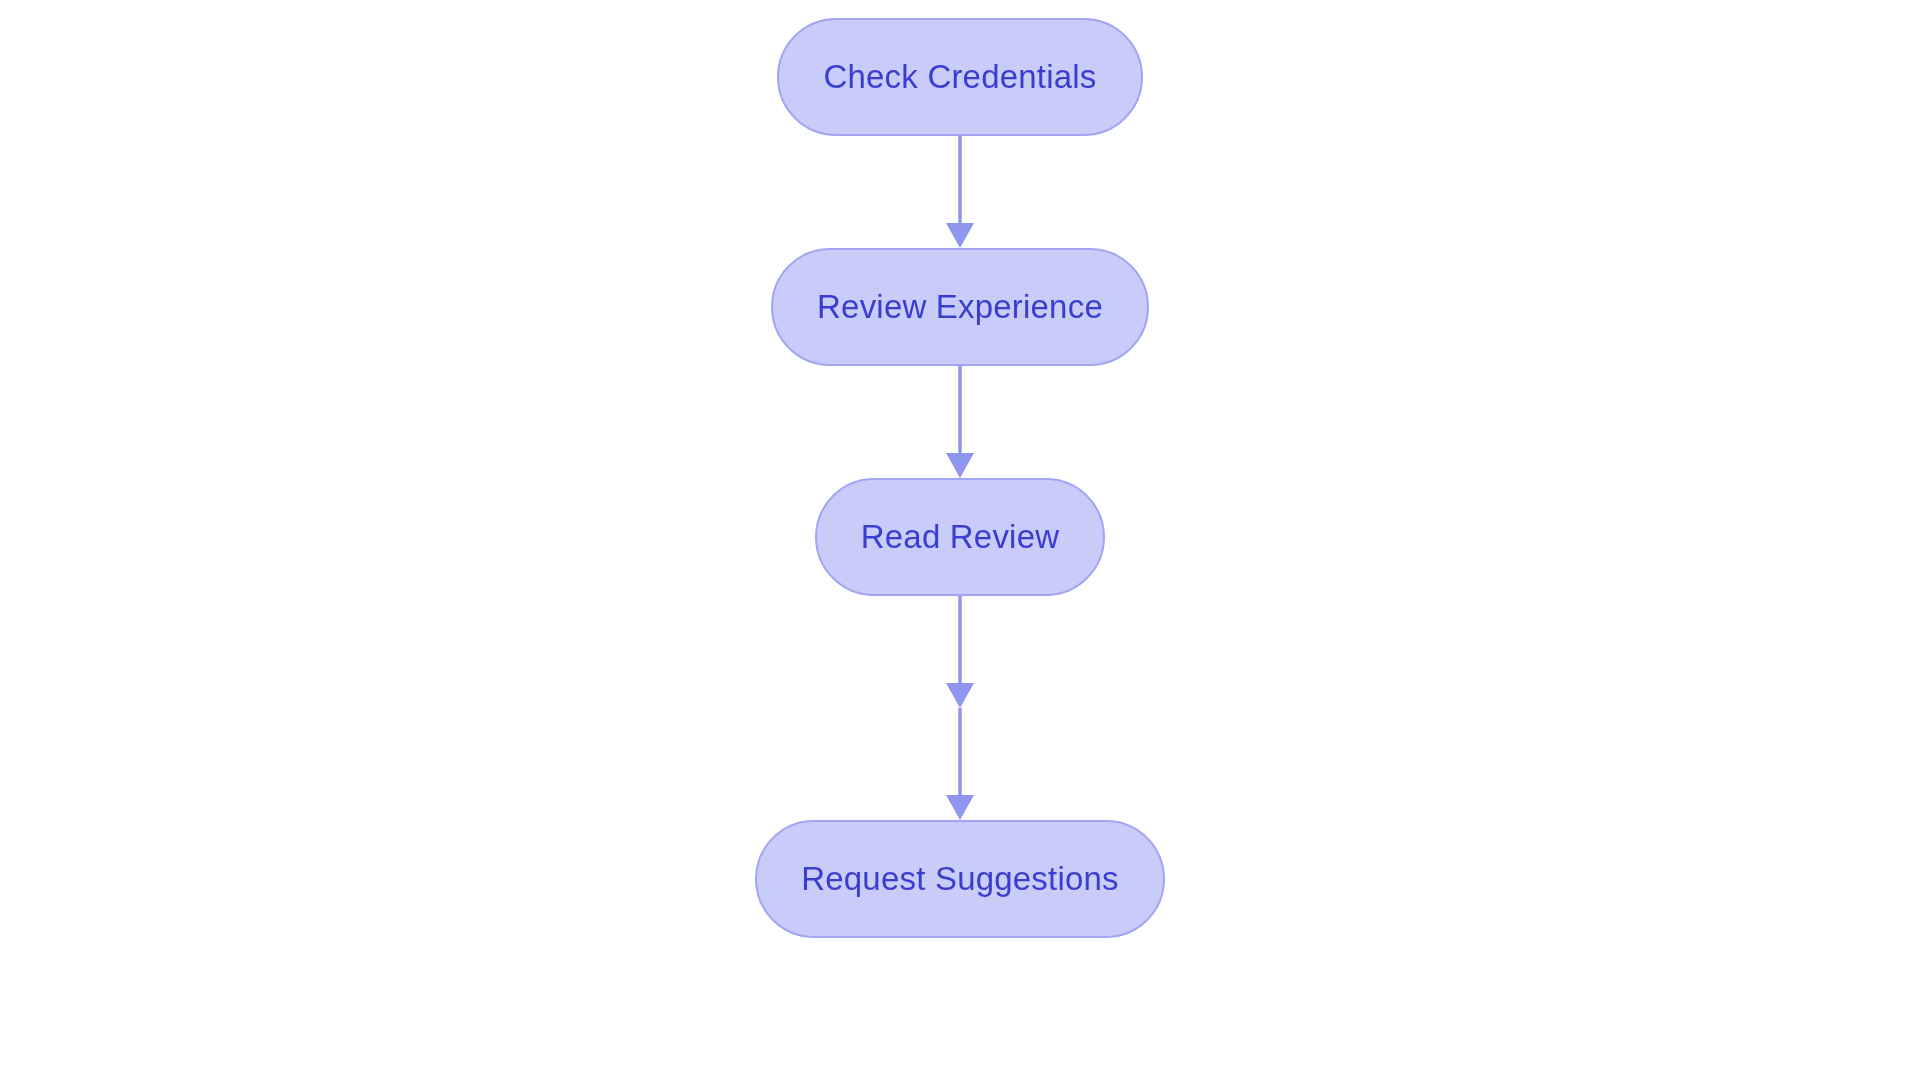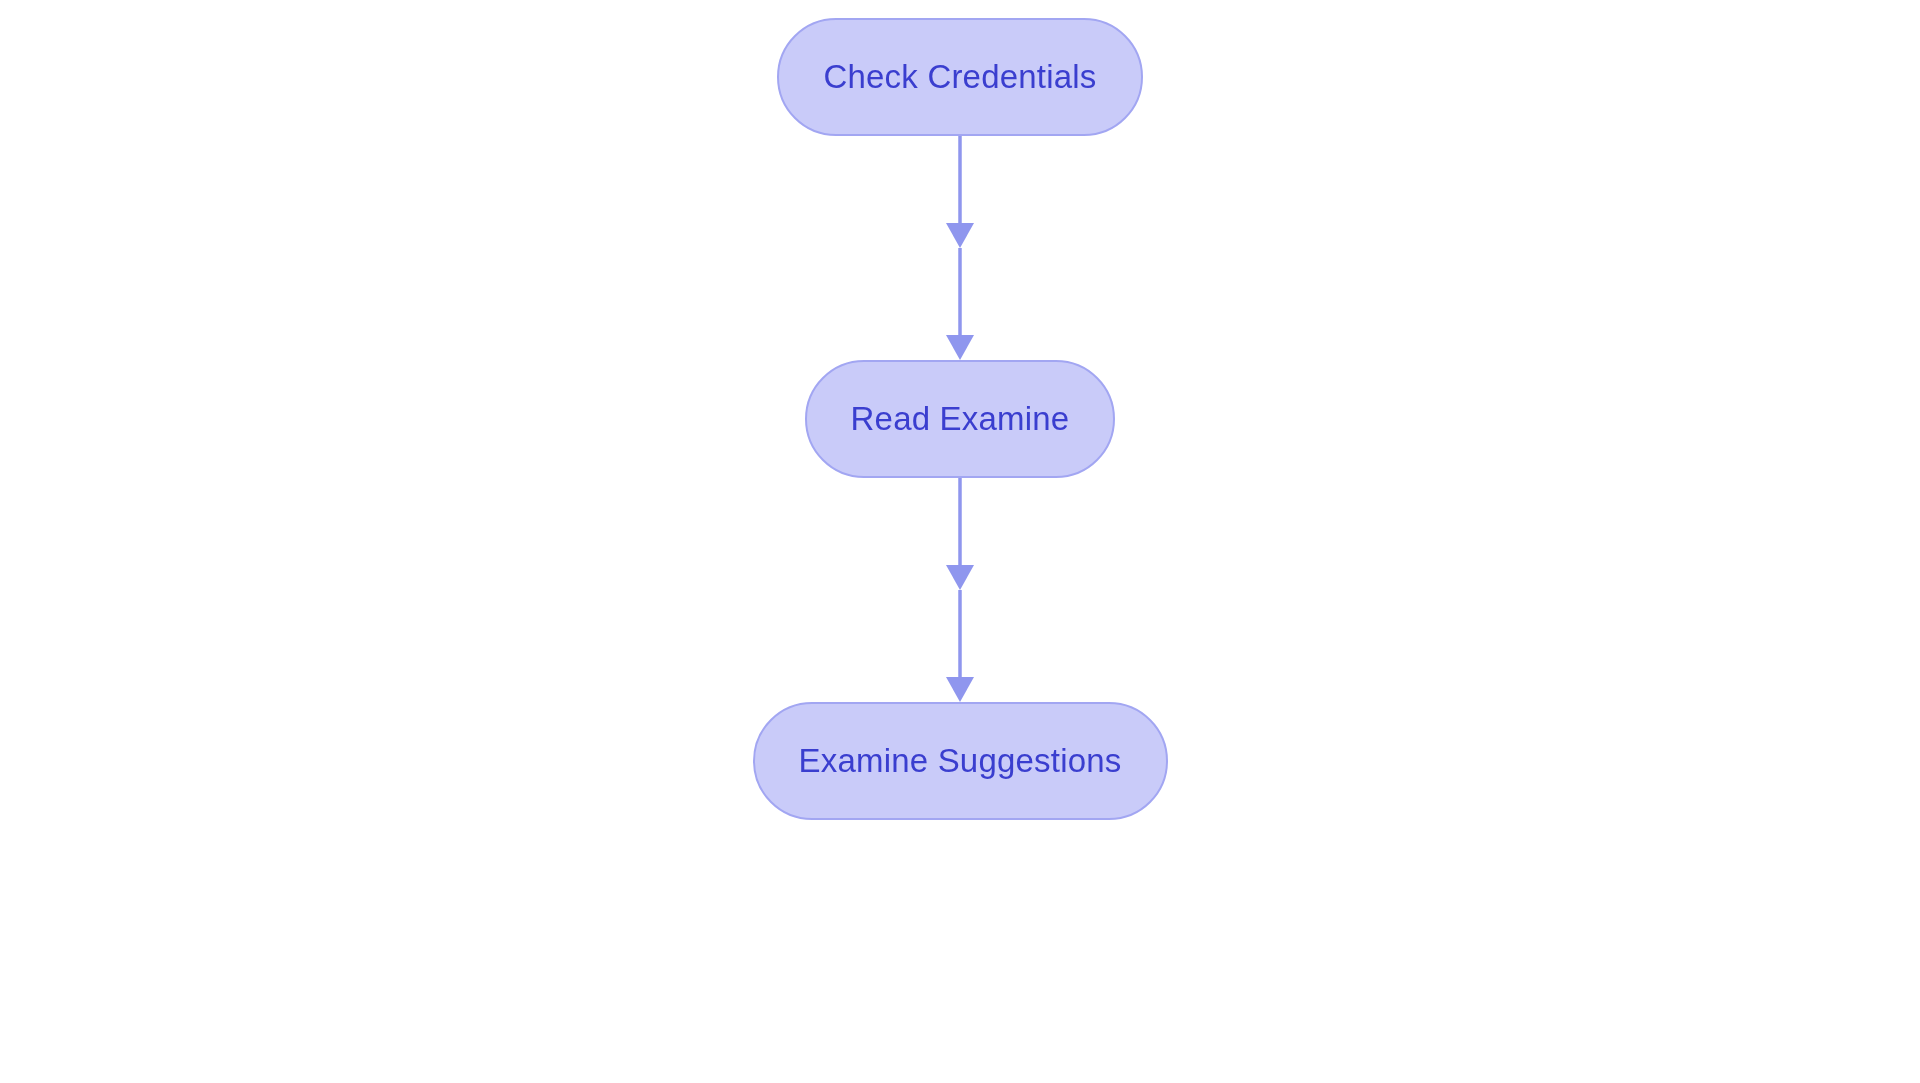--- a/index.html
+++ b/index.html
@@ -63,44 +63,47 @@
     <span class="node-label">Check Credentials</span>
   </div>
 
   <div class="connector">
     <svg width="40" height="112" viewBox="0 0 40 112">
       <line x1="20" y1="0" x2="20" y2="88" stroke="currentColor" stroke-width="3.5"></line>
       <polygon points="6,87 34,87 20,112" fill="currentColor"></polygon>
     </svg>
   </div>
 
+  <div class="flow-node">
+    <span class="node-label">Review Experience</span>
+  </div>
 
   <div class="connector">
     <svg width="40" height="112" viewBox="0 0 40 112">
       <line x1="20" y1="0" x2="20" y2="88" stroke="currentColor" stroke-width="3.5"></line>
       <polygon points="6,87 34,87 20,112" fill="currentColor"></polygon>
     </svg>
   </div>
 
   <div class="flow-node">
-    <span class="node-label">Read Examine</span>
+    <span class="node-label">Read Review</span>
   </div>
 
   <div class="connector">
     <svg width="40" height="112" viewBox="0 0 40 112">
       <line x1="20" y1="0" x2="20" y2="88" stroke="currentColor" stroke-width="3.5"></line>
       <polygon points="6,87 34,87 20,112" fill="currentColor"></polygon>
     </svg>
   </div>
 
 
   <div class="connector">
     <svg width="40" height="112" viewBox="0 0 40 112">
       <line x1="20" y1="0" x2="20" y2="88" stroke="currentColor" stroke-width="3.5"></line>
       <polygon points="6,87 34,87 20,112" fill="currentColor"></polygon>
     </svg>
   </div>
 
   <div class="flow-node">
-    <span class="node-label">Examine Suggestions</span>
+    <span class="node-label">Request Suggestions</span>
   </div>
 
 </div>
 
 </body></html>

